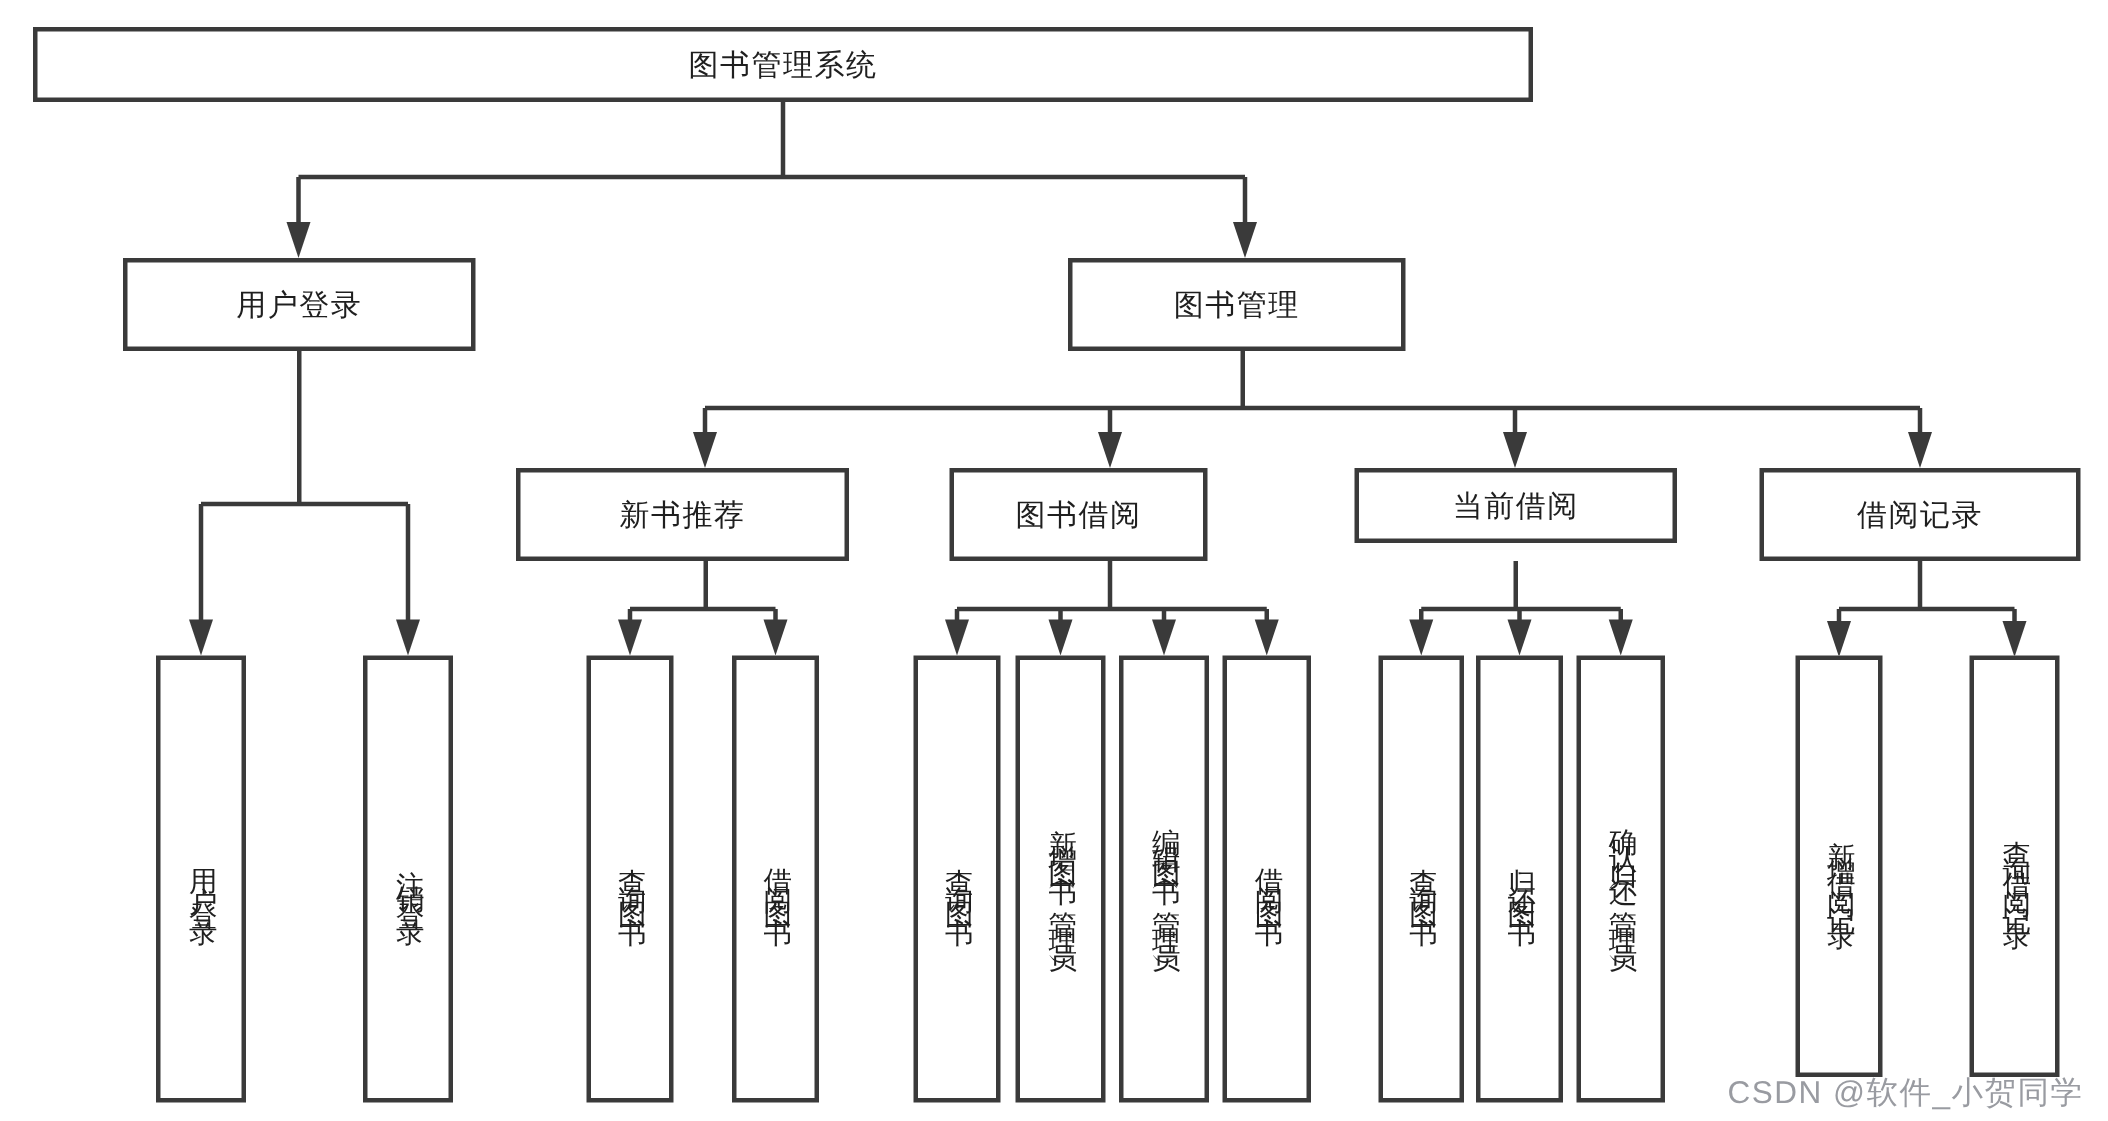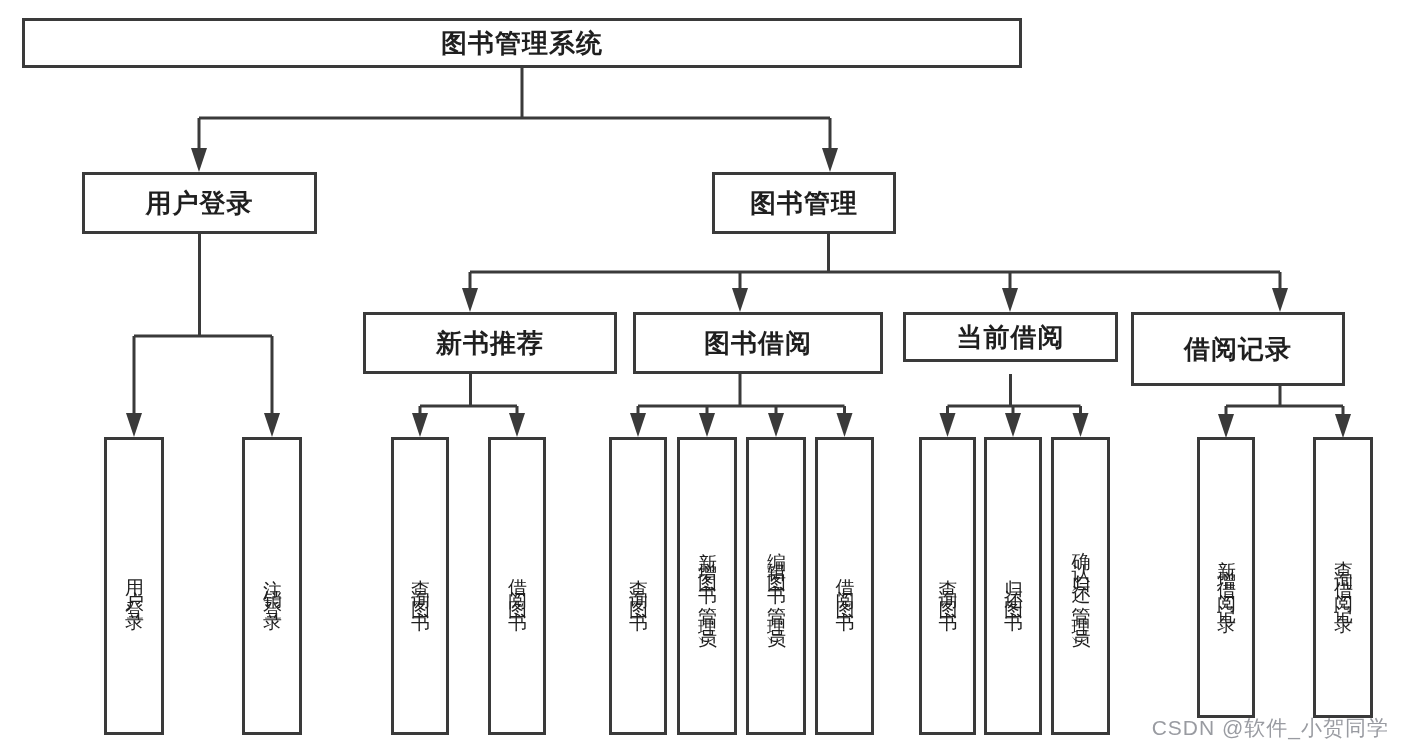--- a/index.html
+++ b/index.html
@@ -20,24 +20,23 @@
   }
   .node {
     position: absolute;
     background: #ffffff;
     border: 3px solid #3a3a3a;
     display: flex;
     align-items: center;
     justify-content: center;
   }
   .hbox .label {
-    font-size: 26px;
+    font-size: 20px;
     letter-spacing: 1px;
     white-space: nowrap;
-    font-weight: bold;
   }
   .vbox .label {
     writing-mode: vertical-lr;
     text-orientation: mixed;
     font-size: 19px;
     letter-spacing: 11px;
     line-height: 1.1;
     white-space: nowrap;
   }
   .watermark {
@@ -95,34 +94,34 @@
     </g>
   </svg>
 
   <div class="node hbox" style="left:22px; top:18px; width:1000px; height:50px;">
     <span class="label">图书管理系统</span>
   </div>
 
   <div class="node hbox" style="left:82px; top:172px; width:235px; height:62px;">
     <span class="label">用户登录</span>
   </div>
-  <div class="node hbox" style="left:712px; top:172px; width:184px; height:62px;">
+  <div class="node hbox" style="left:712px; top:172px; width:225px; height:62px;">
     <span class="label">图书管理</span>
   </div>
 
-  <div class="node hbox" style="left:363px; top:312px; width:254px; height:62px;">
+  <div class="node hbox" style="left:344px; top:312px; width:222px; height:62px;">
     <span class="label">新书推荐</span>
   </div>
-  <div class="node hbox" style="left:633px; top:312px; width:250px; height:62px;">
+  <div class="node hbox" style="left:633px; top:312px; width:172px; height:62px;">
     <span class="label">图书借阅</span>
   </div>
   <div class="node hbox" style="left:903px; top:312px; width:215px; height:50px;">
     <span class="label">当前借阅</span>
   </div>
-  <div class="node hbox" style="left:1131px; top:312px; width:214px; height:74px;">
+  <div class="node hbox" style="left:1173px; top:312px; width:214px; height:62px;">
     <span class="label">借阅记录</span>
   </div>
 
   <div class="node vbox" style="left:104px; top:437px; width:60px; height:298px;">
     <span class="label">用户登录</span>
   </div>
   <div class="node vbox" style="left:242px; top:437px; width:60px; height:298px;">
     <span class="label">注销登录</span>
   </div>
 

